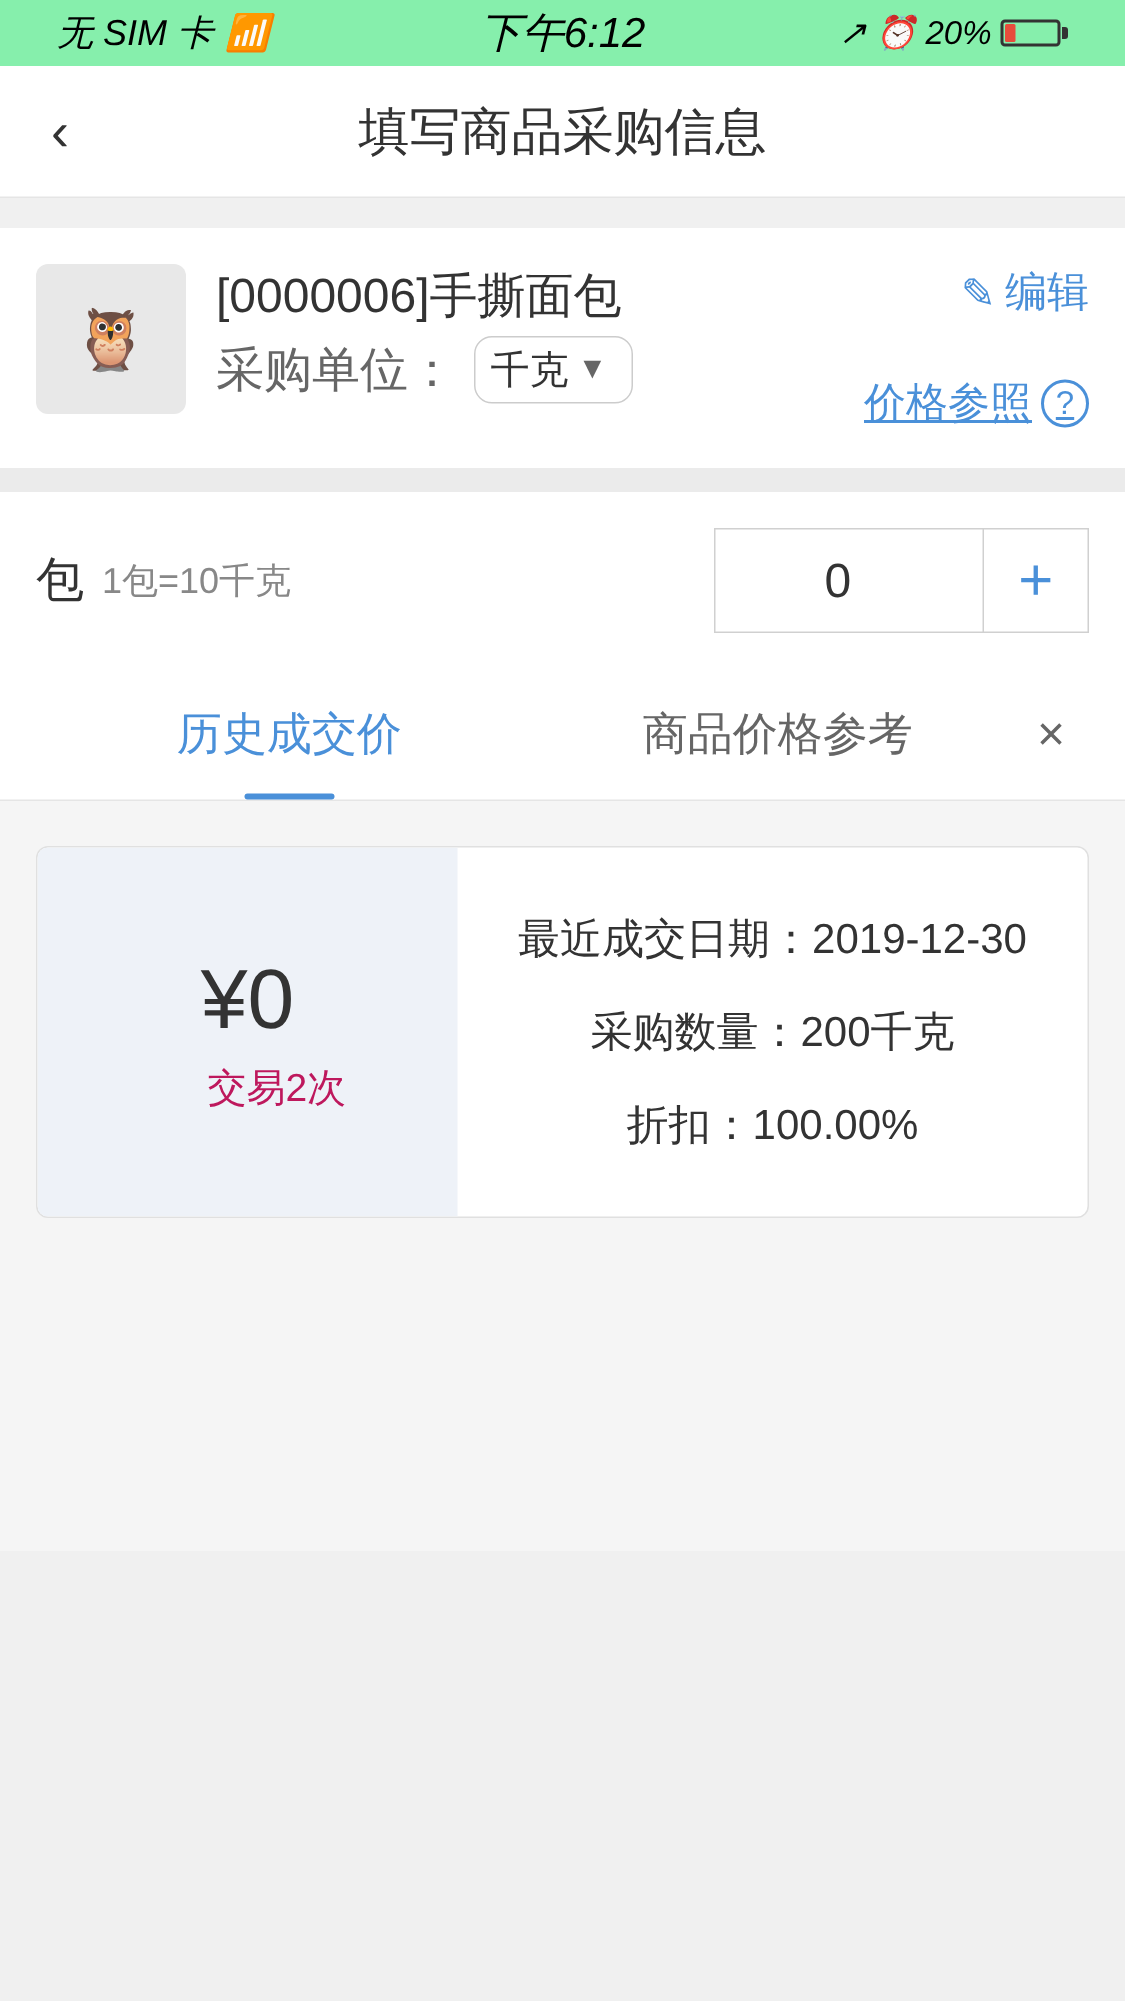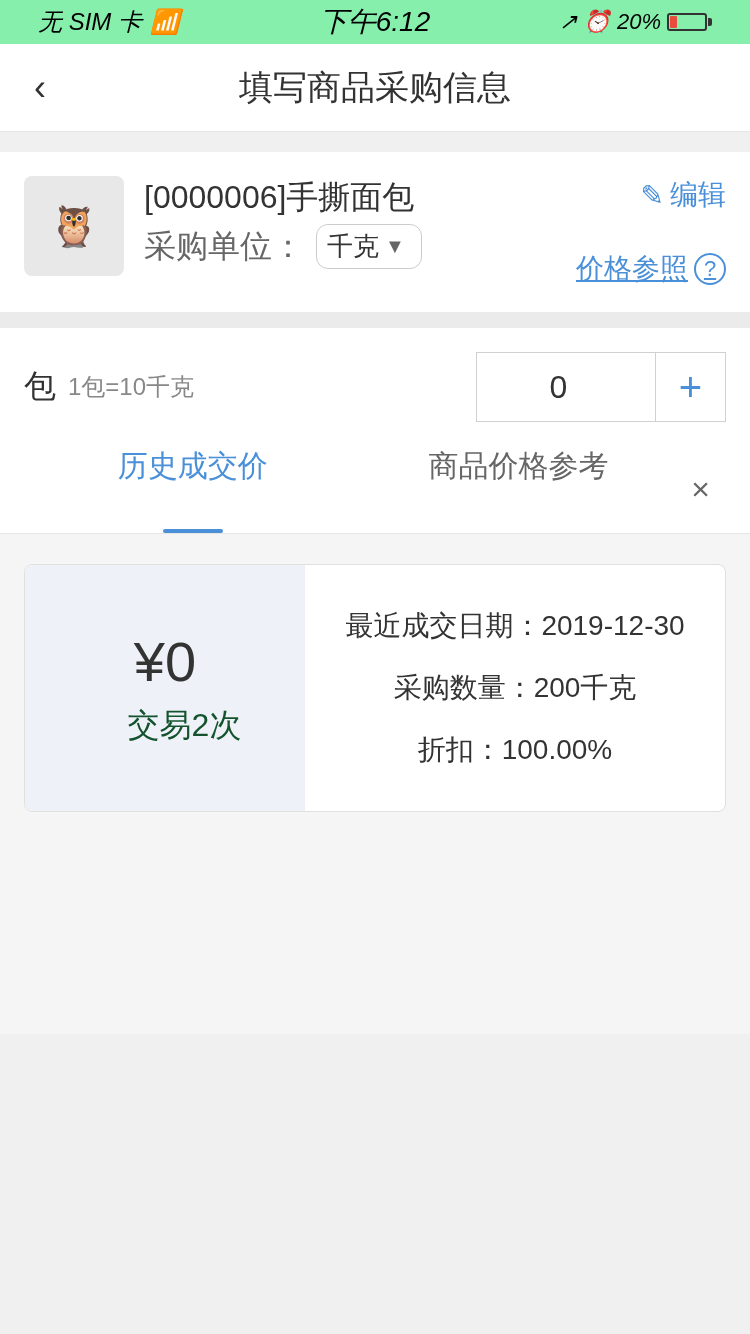--- a/index.html
+++ b/index.html
@@ -262,20 +262,21 @@
       border-bottom: 1px solid #e5e5e5;
       padding: 0 30px;
       height: 88px;
       position: relative;
     }
     .tab-item {
       flex: 1;
       display: flex;
       flex-direction: column;
       align-items: center;
+      justify-content: center;
       height: 100%;
       font-size: 30px;
       color: #666;
       cursor: pointer;
       position: relative;
     }
     .tab-item.active {
       color: #4a90d9;
     }
     .tab-active-bar {
@@ -316,22 +317,22 @@
       align-items: center;
       justify-content: center;
       padding: 40px 20px;
     }
     .price-amount {
       font-size: 56px;
       font-weight: 500;
       color: #333;
     }
     .trade-count {
-      font-size: 32px;
-      color: #14532d;
+      font-size: 26px;
+      color: #be185d;
       margin-top: 10px;
       margin-left: 39px;
     }
     .price-card-right {
       flex: 1.5;
       padding: 40px 30px;
       display: flex;
       flex-direction: column;
       gap: 20px;
     }

